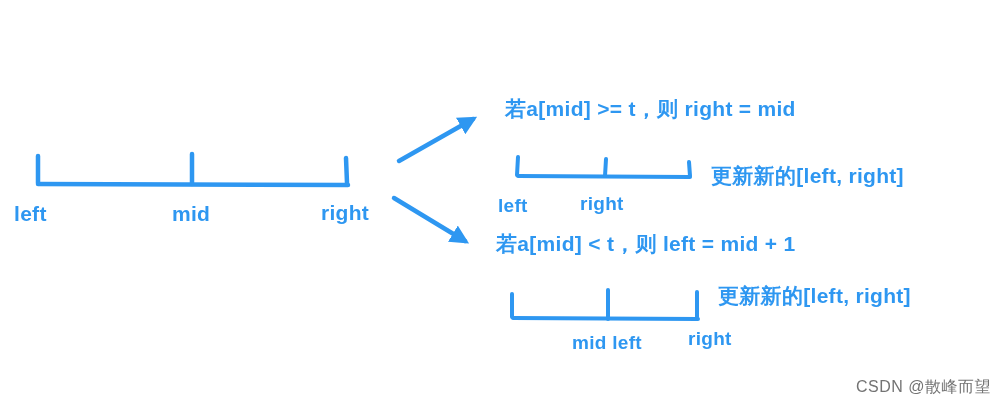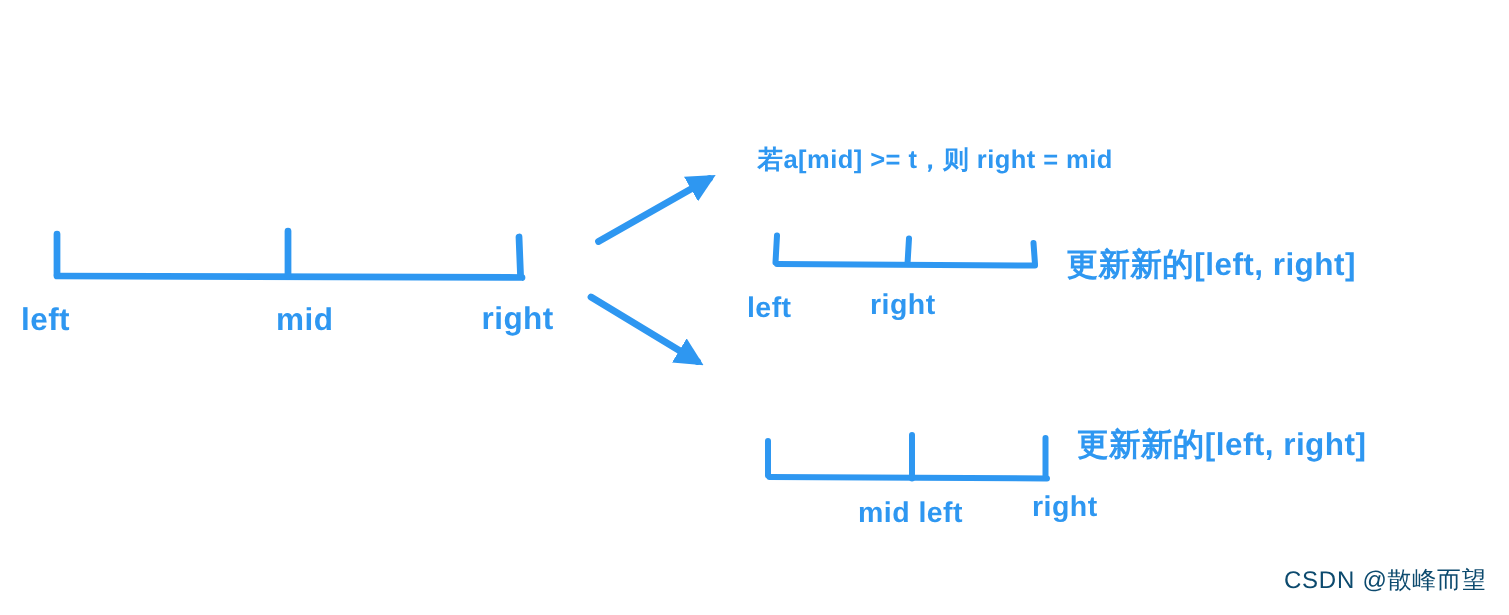--- a/index.html
+++ b/index.html
@@ -19,27 +19,27 @@
   }
   .lbl {
     position: absolute;
     color: #2e97f1;
     font-weight: 700;
     white-space: nowrap;
     letter-spacing: 0.3px;
   }
   .lbl-main { font-size: 21px; }
   .lbl-small { font-size: 19px; }
-  .cond { font-size: 17px; }
+  .cond { font-size: 21px; }
   .update { font-size: 21px; text-align: right; }
   .watermark {
     position: absolute;
     right: 15px;
     top: 377px;
-    color: #0c4a6e;
+    color: #737373;
     font-size: 16px;
     font-weight: 400;
     letter-spacing: 0.5px;
     white-space: nowrap;
   }
 </style>
 </head>
 <body>
 
 <div class="canvas">
@@ -75,27 +75,28 @@
 
     <g stroke="#2e97f1" stroke-linecap="round" fill="none">
       <path d="M513 318 L698 319" stroke-width="4"></path>
       <path d="M512 294 L512 317" stroke-width="4"></path>
       <path d="M608 290 L608 319" stroke-width="4"></path>
       <path d="M697 292 L697 317" stroke-width="4"></path>
     </g>
   </svg>
 
   <div class="lbl lbl-main" style="left:14px; top:202px;">left</div>
-  <div class="lbl lbl-main" style="left:184px; top:202px;">mid</div>
+  <div class="lbl lbl-main" style="left:172px; top:202px;">mid</div>
   <div class="lbl lbl-main" style="left:321px; top:201px;">right</div>
 
   <div class="lbl cond" style="left:505px; top:95px;">若a[mid] &gt;= t，则 right = mid</div>
   <div class="lbl lbl-small" style="left:498px; top:195px;">left</div>
   <div class="lbl lbl-small" style="left:580px; top:193px;">right</div>
   <div class="lbl update" style="left:711px; top:162px;">更新新的[left, right]</div>
 
+  <div class="lbl cond" style="left:496px; top:230px;">若a[mid] &lt; t，则 left = mid + 1</div>
   <div class="lbl lbl-small" style="left:572px; top:332px;">mid left</div>
   <div class="lbl lbl-small" style="left:688px; top:328px;">right</div>
   <div class="lbl update" style="left:718px; top:282px;">更新新的[left, right]</div>
 
   <div class="watermark">CSDN @散峰而望</div>
 
 </div>
 
 </body></html>

